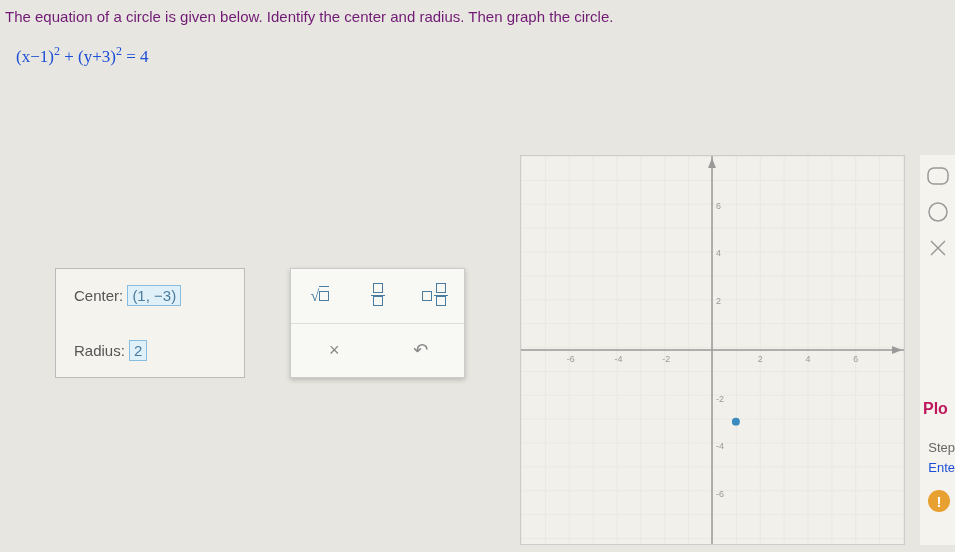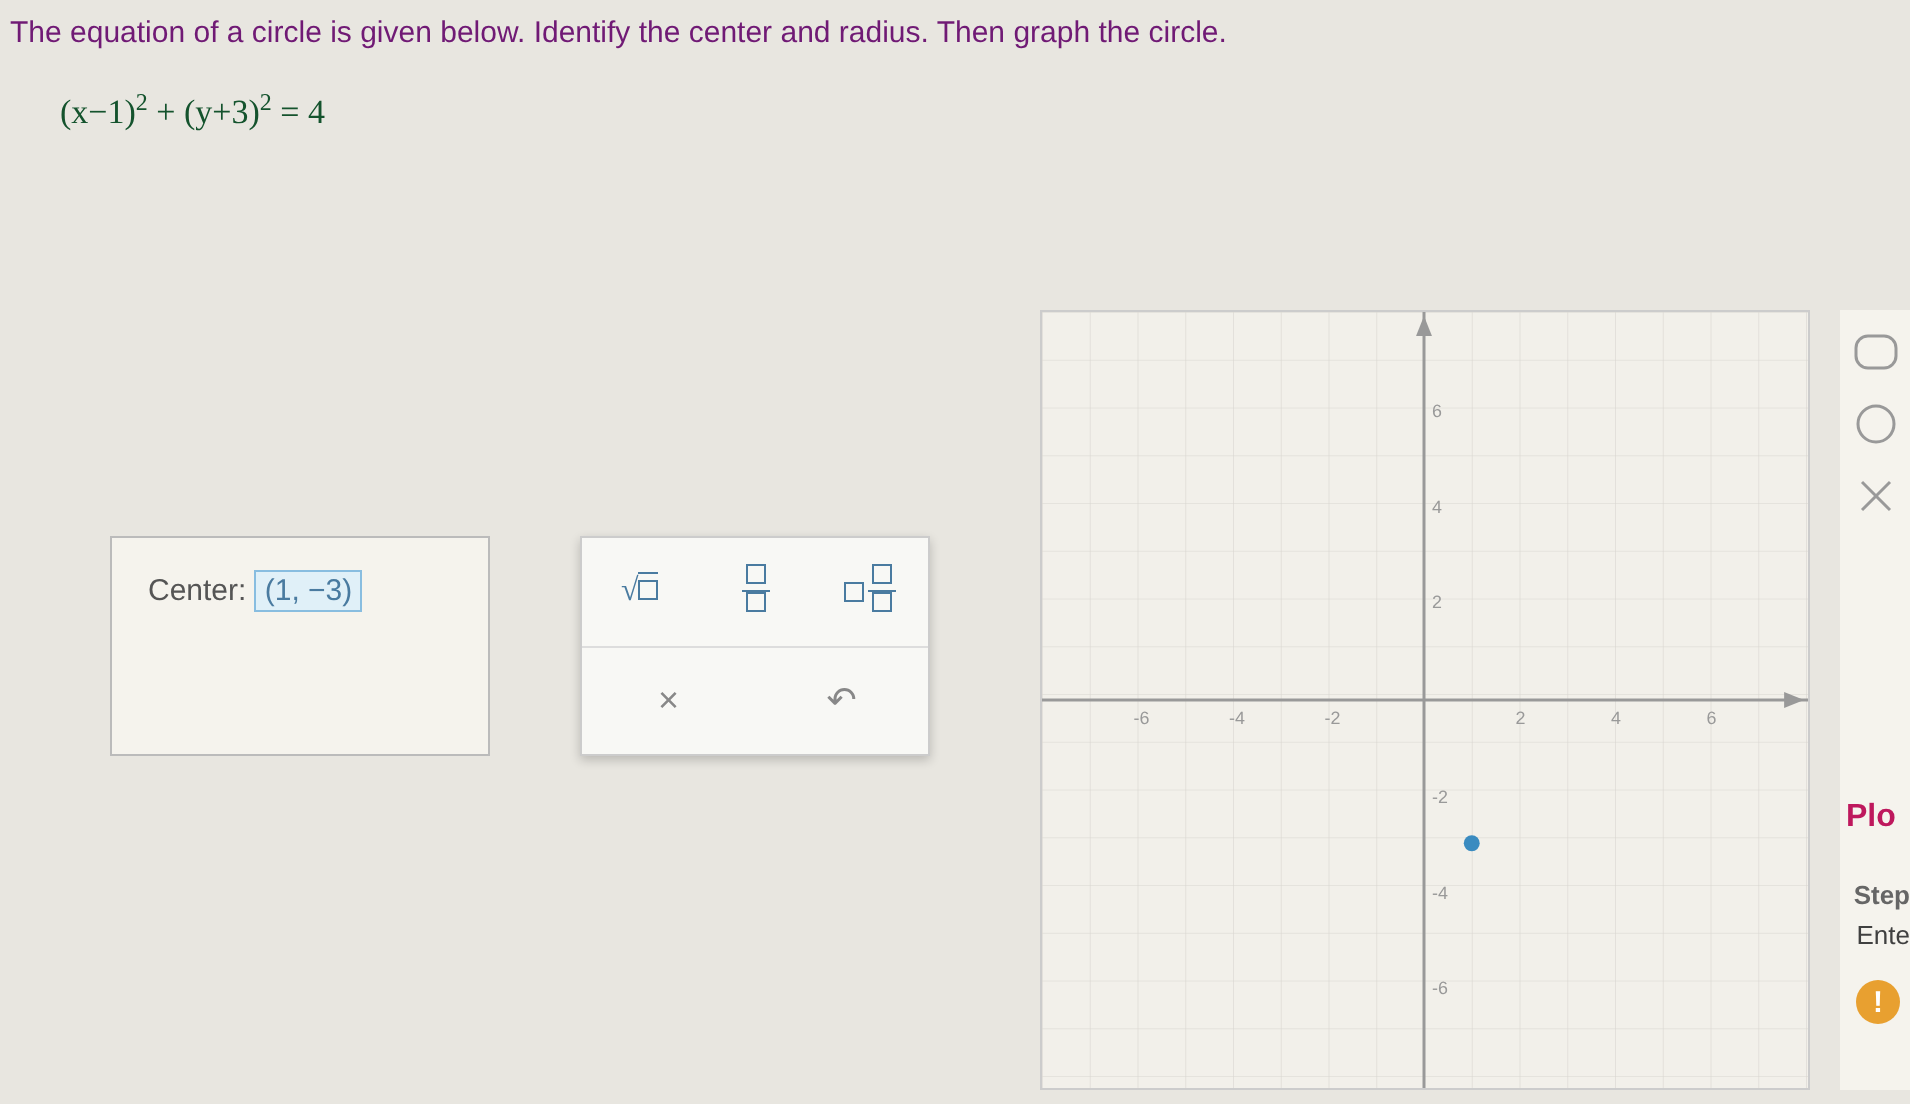--- a/index.html
+++ b/index.html
@@ -11,24 +11,24 @@
       color: #444;
       position: relative;
       overflow: hidden;
     }
     .question-text {
       padding: 8px 5px 4px 5px;
       font-size: 15px;
       color: #701a75;
     }
     .equation {
-      padding: 15px 30px;
+      padding: 15px 16px;
       font-size: 17px;
       font-family: 'Times New Roman', serif;
-      color: #14532d;
+      color: #1d4ed8;
     }
     .sup { font-size: 12px; vertical-align: super; }
     .answer-box {
       position: absolute;
       left: 55px;
       top: 268px;
       width: 190px;
       height: 110px;
       border: 1px solid #bbb;
       background: #f5f3ed;
@@ -101,28 +101,27 @@
       font-size: 16px;
       color: #be185d;
       font-weight: bold;
     }
     .sidebar-step {
       position: absolute;
       right: 0;
       top: 440px;
       font-size: 13px;
       color: #666;
-      font-weight: bold;
     }
     .sidebar-ente {
       position: absolute;
       right: 0;
       top: 460px;
       font-size: 13px;
-      color: #404040;
+      color: #1d4ed8;
     }
     .warn-icon {
       position: absolute;
       right: 5px;
       top: 490px;
       width: 22px;
       height: 22px;
       background: #e8a030;
       border-radius: 50%;
       color: white;
@@ -164,20 +163,24 @@
 </head>
 <body>
 
 <div class="question-text">The equation of a circle is given below. Identify the center and radius. Then graph the circle.</div>
 <div class="equation">(x−1)<span class="sup">2</span> + (y+3)<span class="sup">2</span> = 4</div>
 
 <div class="answer-box">
   <div class="answer-row">
     <span>Center:</span>
     <span class="answer-value">(1, −3)</span>
+  </div>
+  <div class="answer-row">
+    <span>Radius:</span>
+    <span class="answer-value">2</span>
   </div>
 </div>
 
 <div class="keypad">
   <div class="keypad-row">
     <div class="keypad-cell">
       <span style="font-family:serif;font-size:16px;">√<span style="border-top:1px solid #4a7ba0;"><span class="box-sq"></span></span></span>
     </div>
     <div class="keypad-cell">
       <span class="frac">

